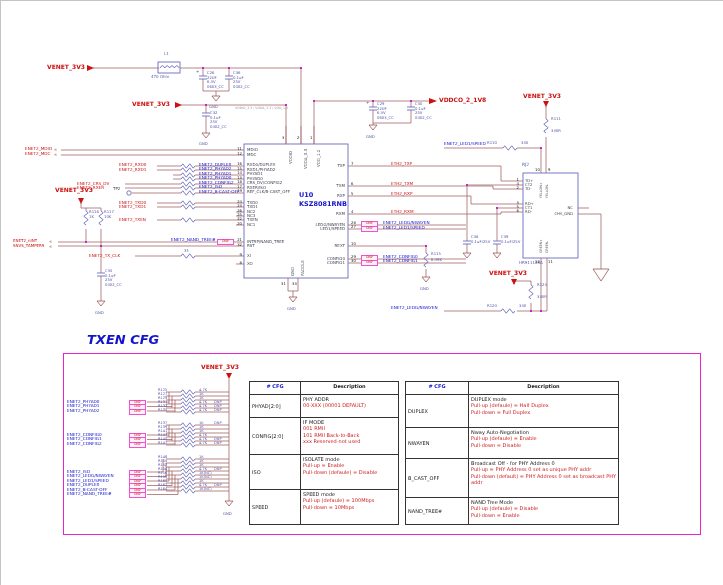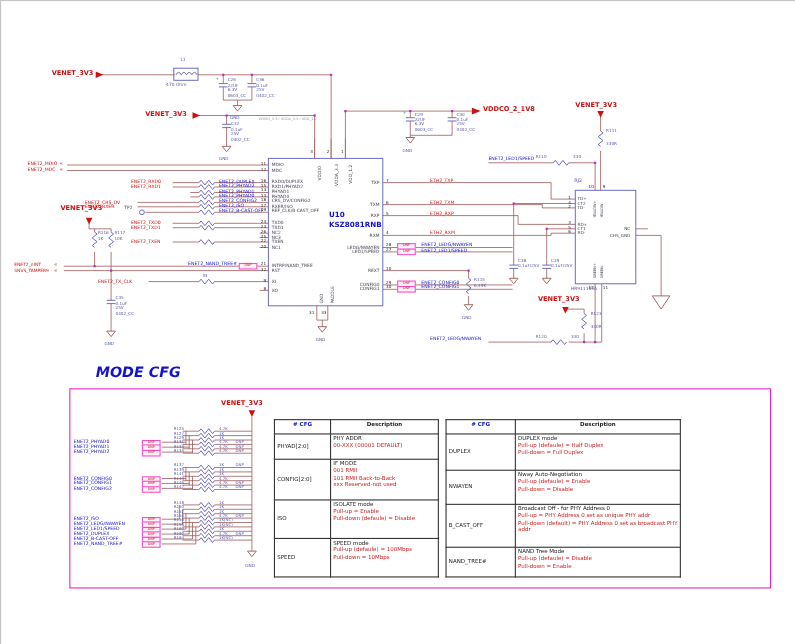--- a/index.html
+++ b/index.html
@@ -159,21 +159,21 @@
     <rect x="465" y="183" width="2" height="2"></rect>
           <rect x="495" y="206" width="2" height="2"></rect>
     <rect x="424" y="244" width="2" height="2"></rect>
           <rect x="529" y="309" width="2" height="2"></rect>
     <rect x="539" y="309" width="2" height="2"></rect>
           <rect x="539" y="146" width="2" height="2"></rect>
   </g>
 </svg>
 
 <div id="rmii-box" style="left:62px;top:352px;width:636px;height:180px;"></div>
-<div id="rmii-title" style="left:86px;top:331px;">MODE CFG</div>
+<div id="rmii-title" style="left:86px;top:331px;">TXEN CFG</div>
 
 <div id="labels-host">
         <span class="lb red" style="left: 46px; top: 63px; font-size: 6px; font-weight: bold;">VENET_3V3</span>
         <span class="lb red" style="left: 131px; top: 100px; font-size: 6px; font-weight: bold;">VENET_3V3</span>
         <span class="lb red" style="left: 438px; top: 96px; font-size: 6px; font-weight: bold;">VDDCO_2_1V8</span>
         <span class="lb red" style="left: 54px; top: 186px; font-size: 6px; font-weight: bold;">VENET_3V3</span>
         <span class="lb red" style="left: 522px; top: 92px; font-size: 6px; font-weight: bold;">VENET_3V3</span>
         <span class="lb red" style="left: 488px; top: 269px; font-size: 6px; font-weight: bold;">VENET_3V3</span>
         <span class="lb red" style="left: 200px; top: 363px; font-size: 6px; font-weight: bold;">VENET_3V3</span>
         <span class="lb red" style="left: 24px; top: 145.5px; font-size: 4.2px;">ENET2_MDIO</span>

